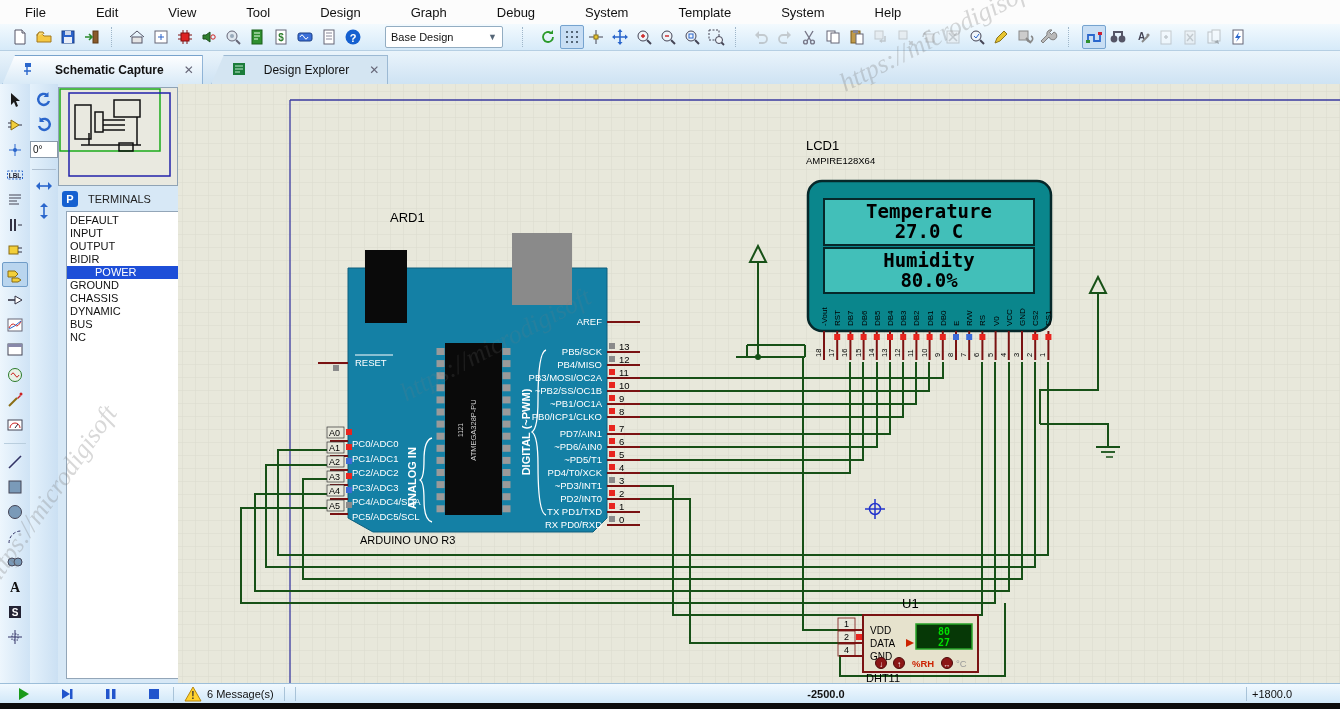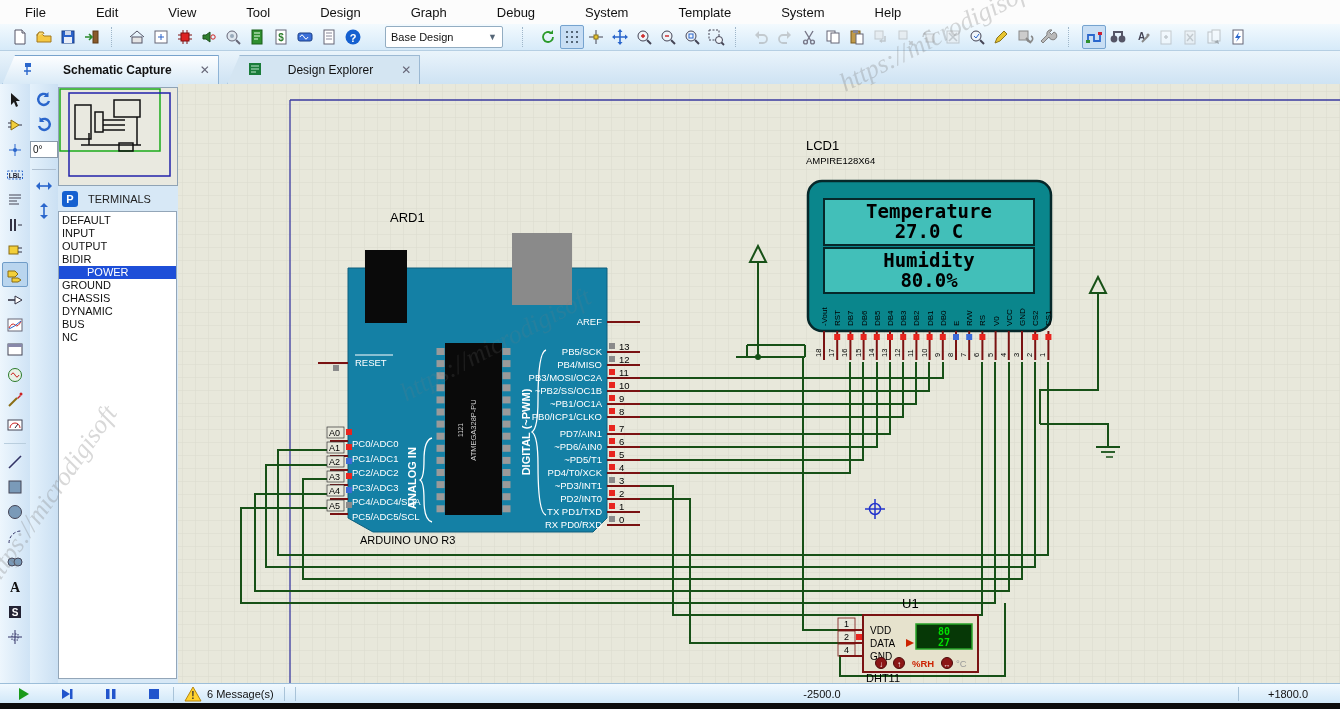--- a/index.html
+++ b/index.html
@@ -17,21 +17,21 @@
            border:1px solid transparent;border-radius:2px;}
   .tb-icon.selected{background:#c8def4;border-color:#76a3cf;}
   .tb-icon.disabled{opacity:.45;filter:grayscale(1);}
   .dropdown{width:106px;height:20px;background:#fff;border:1px solid #93adc2;border-radius:2px;
             font-size:11px;display:flex;align-items:center;justify-content:space-between;
             padding:0 5px;margin:0 16px;}
   .dd-arrow{color:#567;font-size:9px;}
   
   .tabbar{height:34px;background:linear-gradient(#eaf4fb,#cde2f3);border-bottom:2px solid #5f94c6;
           display:flex;align-items:flex-end;padding-left:2px;}
-  .tab{height:28px;display:flex;align-items:center;gap:24px;padding:0 8px 0 18px;font-size:12px;
+  .tab{height:28px;display:flex;align-items:center;gap:16px;padding:0 8px 0 18px;font-size:12px;
        clip-path:polygon(13px 0,100% 0,100% 100%,0 100%);margin-right:8px;}
   .tab.active{background:linear-gradient(#fdfeff,#d9eaf7);border:1px solid #78a3cc;font-weight:bold;}
   .tab.inactive{background:#d4e5f2;border:1px solid #9cb9d3;}
   .tab-close{color:#667;font-size:12px;margin-left:4px;font-weight:normal;}
   
   .main{position:absolute;top:84px;left:0;width:1340px;height:599px;}
   .modecol{position:absolute;left:0;top:0;width:30px;height:100%;
            background:linear-gradient(90deg,#edf6fd,#cfe3f5);border-right:1px solid #b3cadf;
            display:flex;flex-direction:column;align-items:center;padding-top:3px;}
   .mode-icon{width:24px;height:23px;display:flex;align-items:center;justify-content:center;
@@ -45,21 +45,21 @@
   .rot-field{width:24px;height:15px;background:#fff;border:1px solid #8a9aaa;font-size:10px;
              padding-left:2px;line-height:15px;margin:2px 0 6px 0;}
   .rot-rule{width:24px;border-top:1px solid #aebfd0;margin:2px 0;}
   .sidepanel{position:absolute;left:58px;top:0;width:120px;height:100%;background:#d7e8f6;}
   .preview{position:absolute;left:0;top:3px;width:118px;height:97px;background:#e9e9e0;
            border:1px solid #8fa3b5;}
   .termheader{position:absolute;left:0;top:104px;width:119px;height:22px;display:flex;
               align-items:center;gap:10px;padding-left:4px;font-size:11px;color:#222;}
   .p-icon{width:16px;height:16px;background:#1560d0;color:#fff;border-radius:3px;font-weight:bold;
           font-size:11px;display:flex;align-items:center;justify-content:center;}
-  .termlist{position:absolute;left:0;top:127px;width:117px;bottom:4px;background:#fff;
+  .termlist{position:absolute;left:8px;top:127px;width:117px;bottom:4px;background:#fff;
             border:1px solid #93a6b8;font-size:11px;overflow:hidden;padding-top:2px;}
   .term-item{height:13px;line-height:13px;padding-left:3px;white-space:nowrap;}
   .term-item.selected{background:#1d4ed8;color:#fff;padding-left:28px;}
   .canvasWrap{position:absolute;left:178px;top:0;width:1162px;height:599px;background:#e8e8db;}
   #schem{display:block;}
   #schem text{font-family:"Liberation Sans",sans-serif;}
   #schem .mono{font-family:"DejaVu Sans Mono",monospace;font-weight:bold;}
   
   .statusbar{position:absolute;top:683px;left:0;width:1340px;height:20px;
              background:linear-gradient(#f1f9ff,#cfe7f8);border-top:1px solid #9cbed9;
@@ -943,24 +943,24 @@
           <svg width="18" height="18" viewBox="0 0 18 18">
             <path d="M9 2l8 14H1z" fill="#ffd22e" stroke="#b8860b"></path>
             <text x="9" y="14" font-size="10" text-anchor="middle" font-weight="bold" fill="#333">!</text>
           </svg>
         </span>
       <span>6 Message(s)</span>
     </div>
     <div class="sb-div"></div>
     <div class="sb-div"></div>
     <div class="sb-sec" style="flex:1;justify-content:center;">
-      <span style="transform:translateX(55px);">-2500.0</span>
+      <span style="transform:translateX(55px);font-weight:bold;">-2500.0</span>
     </div>
     <div class="sb-div"></div>
-    <div class="sb-sec" style="width:88px;justify-content:center;padding-right:8px;">
+    <div class="sb-sec" style="width:88px;justify-content:flex-start;">
       <span>+1800.0</span>
     </div>
   </div>
   <div class="black-strip"></div>
 
   <div class="wm" style="left:830px;top:22px;transform:rotate(-27deg);">https://microdigisoft</div>
   <div class="wm" style="left:-55px;top:480px;transform:rotate(-55deg);">https://microdigisoft</div>
   <div class="wm" style="left:390px;top:330px;transform:rotate(-28deg);opacity:.55;">https://microdigisoft</div>
 </div>
 

